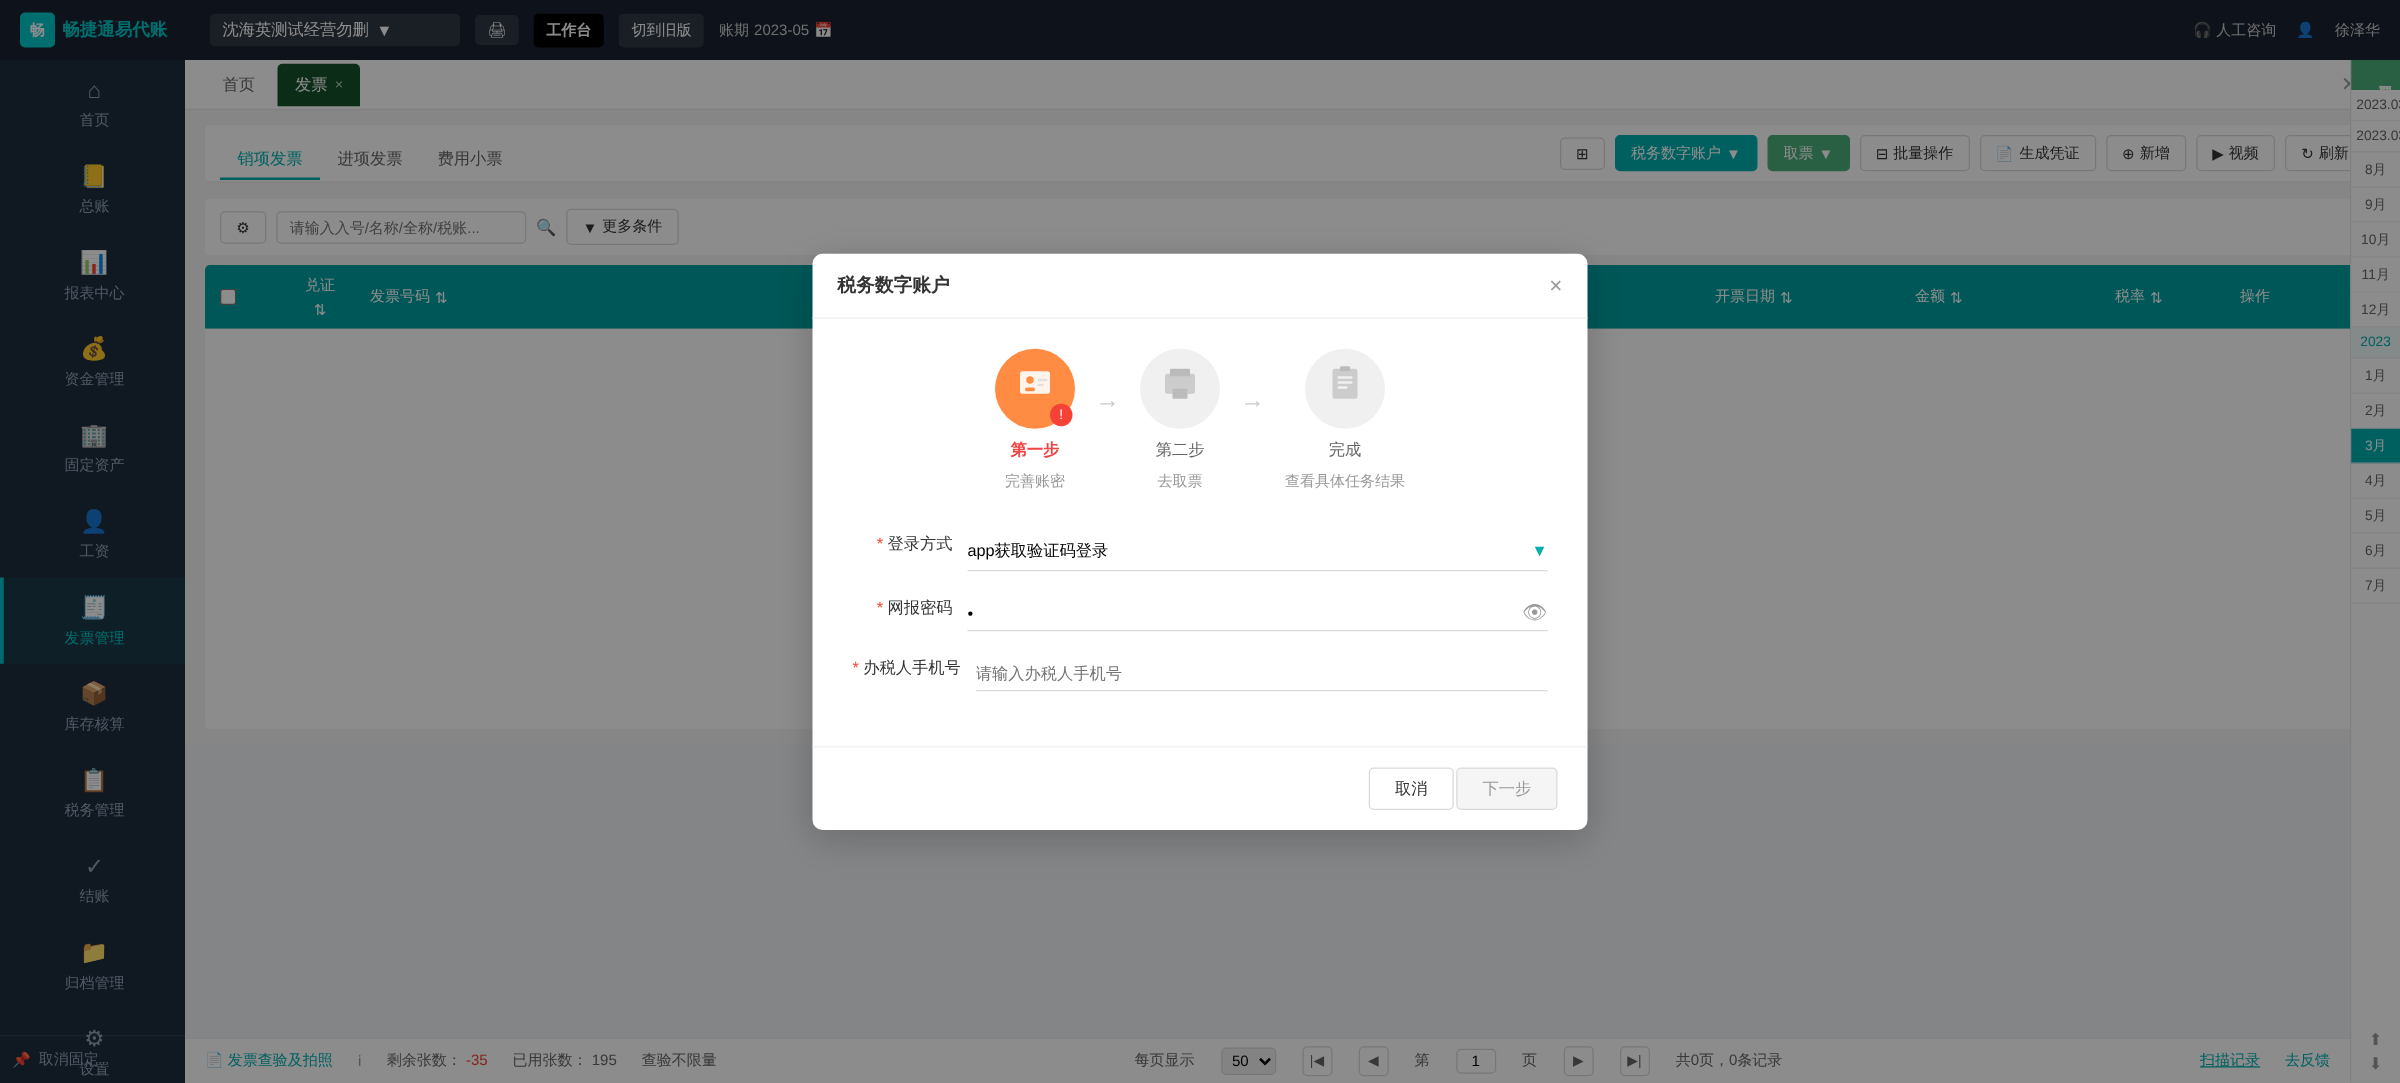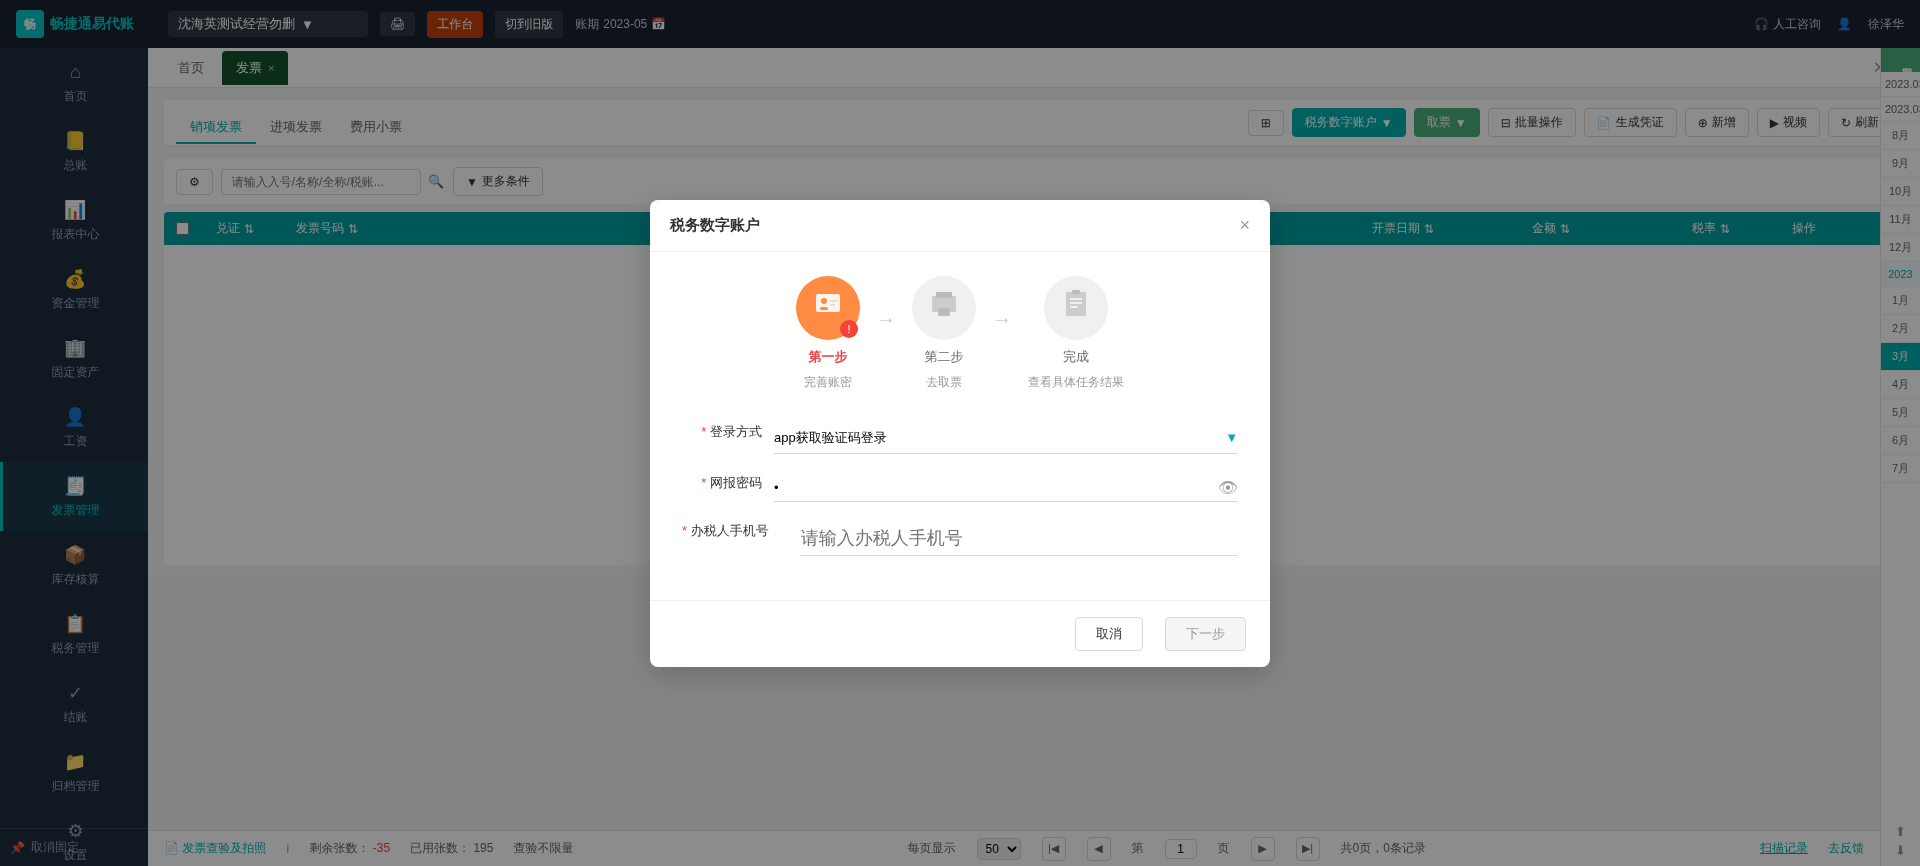--- a/index.html
+++ b/index.html
@@ -47,21 +47,22 @@
     .header-btn {
       background: rgba(255,255,255,0.1);
       border: none;
       color: #fff;
       padding: 5px 10px;
       border-radius: 4px;
       cursor: pointer;
       font-size: 12px;
     }
     .header-btn.active {
-      background: #c2410c;
+      background: #000000;
+      font-weight: bold;
     }
     .period-info {
       color: #ccc;
       font-size: 12px;
       display: flex; align-items: center; gap: 4px;
     }
     .header-right {
       margin-left: auto;
       display: flex;
       align-items: center;
@@ -323,25 +324,24 @@
       text-align: right;
       color: #333;
       font-size: 13px;
     }
     .form-label .required { color: #f44336; }
     .form-control {
       flex: 1;
       border: none;
       border-bottom: 1px solid #d9d9d9;
       padding: 6px 0;
-      font-size: 18px;
+      font-size: 13px;
       outline: none;
       color: #ec4899;
       background: transparent;
-      margin-left: 20px;
     }
     .form-control-select {
       flex: 1;
       border: none;
       border-bottom: 1px solid #d9d9d9;
       padding: 6px 0;
       font-size: 13px;
       display: flex;
       align-items: center;
       justify-content: space-between;
@@ -362,21 +362,21 @@
       background: transparent;
     }
     .eye-icon { color: #999; cursor: pointer; font-size: 16px; }
 
     
     .modal-footer {
       padding: 16px 24px;
       border-top: 1px solid #f0f0f0;
       display: flex;
       justify-content: flex-end;
-      gap: 22px;
+      gap: 2px;
     }
     .btn-cancel {
       padding: 7px 20px;
       border: 1px solid #d9d9d9;
       border-radius: 4px;
       background: #fff;
       cursor: pointer;
       font-size: 13px;
       color: #333;
     }
@@ -634,21 +634,21 @@
       <button class="toolbar-btn">
         <span>▼</span>
         <span>更多条件</span>
       </button>
     </div>
 
     <div class="table-header">
       <div style="width:40px;display:flex;align-items:center;gap:4px;">
         <input type="checkbox" style="">
       </div>
-      <div class="table-header-col" style="width:80px;">
+      <div class="table-header-col" style="width:80px;flex-direction:column;">
         <span>兑证</span>
         <span>⇅</span>
       </div>
       <div class="table-header-col" style="flex:1;">
         <span>发票号码</span>
         <span>⇅</span>
       </div>
       <div class="table-header-col" style="width:160px;">
         <span>开票日期</span>
         <span>⇅</span>

